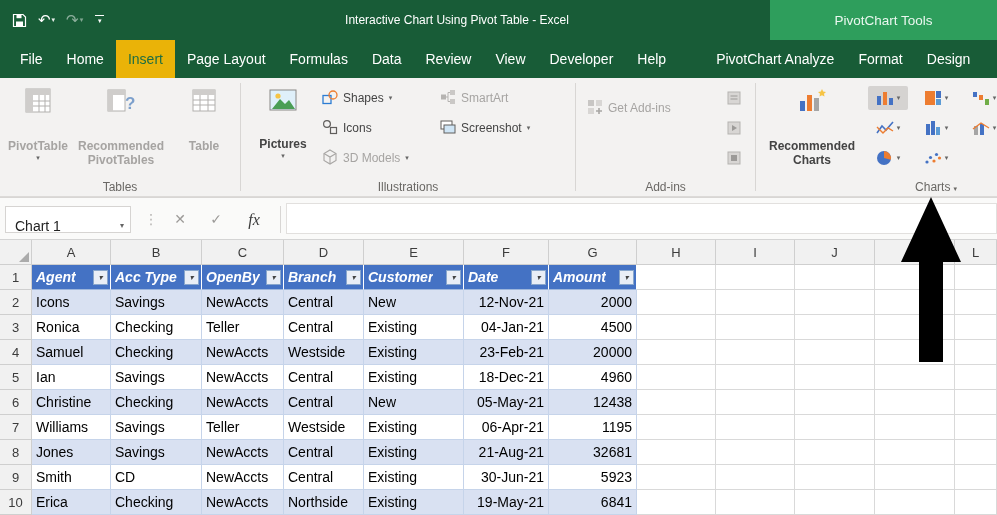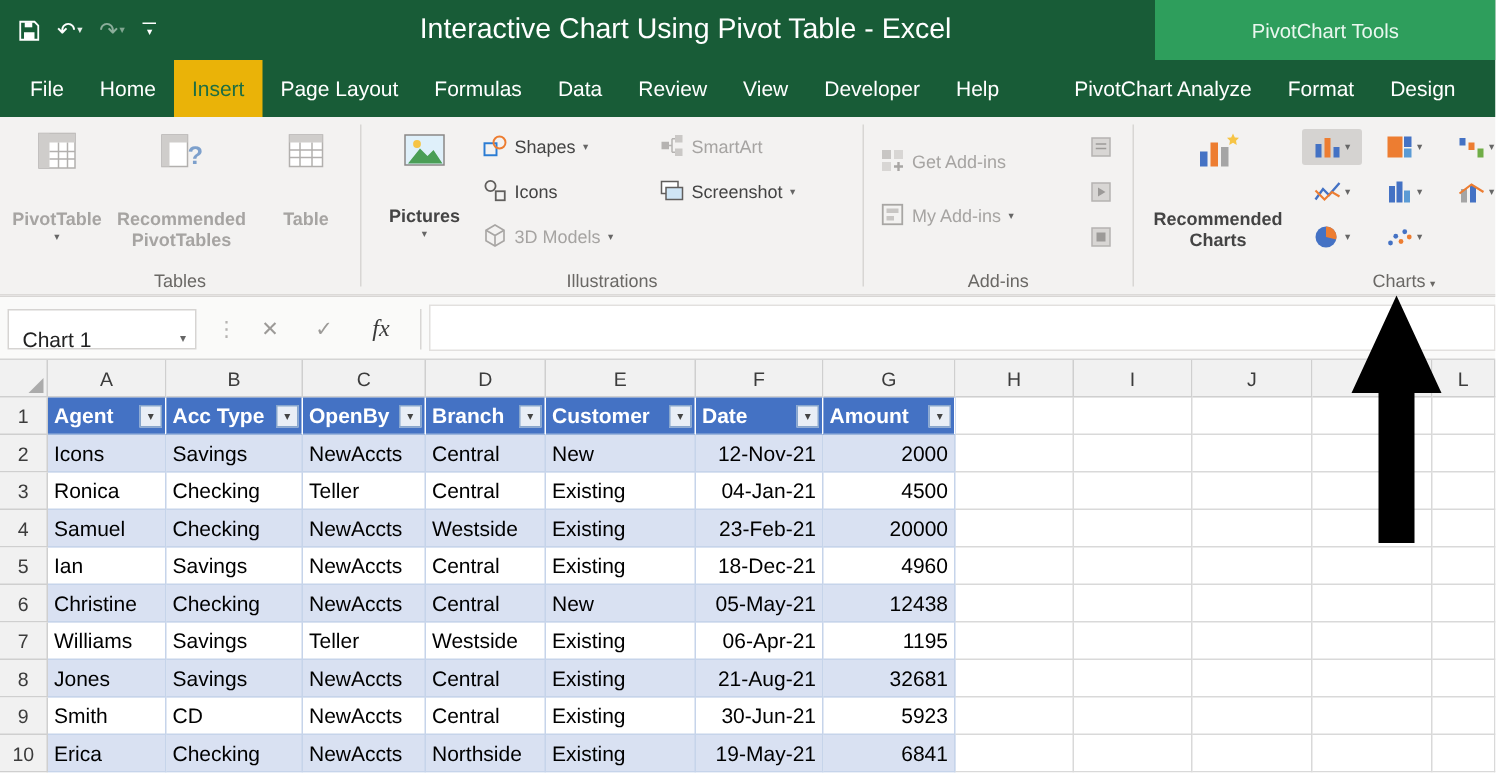--- a/index.html
+++ b/index.html
@@ -9,21 +9,21 @@
   
   .titlebar { position:absolute; left:0; top:0; width:997px; height:40px; background:#185C37; }
   .qat { position:absolute; left:8px; top:0; height:40px; display:flex; align-items:center; gap:3px; color:#fff; }
   .qbtn { display:flex; align-items:center; gap:1px; padding:0 4px; height:26px; font-size:15px; }
   .qbtn svg { display:block; }
   .qcaret { font-size:7px; opacity:.9; }
   .dim { opacity:.5; }
   .qcust { display:flex; flex-direction:column; align-items:center; gap:1px; padding:0 5px; }
   .qline { display:block; width:9px; border-top:1.5px solid #fff; }
   .qcust span { font-size:7px; color:#fff; }
-  .wtitle { position:absolute; left:457px; top:0; transform:translateX(-50%); line-height:40px; color:#fff; font-size:19px; white-space:nowrap; }
+  .wtitle { position:absolute; left:457px; top:0; transform:translateX(-50%); line-height:40px; color:#fff; font-size:12px; white-space:nowrap; }
   .ctxstrip { position:absolute; left:770px; right:0; top:0; height:40px; background:#2E9E5C; display:flex; align-items:center; justify-content:center; color:#eaf7ef; font-size:13.5px; }
 
   
   .menubar { position:absolute; left:0; top:40px; width:997px; height:38px; background:#185C37; }
   .tabs { display:flex; height:100%; padding-left:8px; }
   .mtab { padding:0 12px; line-height:38px; color:#fff; font-size:14px; white-space:nowrap; }
   .mtab.active { background:#eab308; color:#1E6E42; }
   .tabspacer { width:26px; }
 
   
@@ -51,21 +51,21 @@
   .fbtn.fx { color:#3B3B3B; font-family:"Liberation Serif", serif; font-style:italic; font-size:16px; }
   .fdiv { position:absolute; left:280px; top:8px; height:27px; width:1px; background:#D8D6D4; }
   .fformula { position:absolute; left:286px; right:0; top:5px; bottom:5px; background:#fff; border:1px solid #E2E0DE; }
 
   
   .sheet { position:absolute; left:0; top:240px; width:997px; height:275px; display:grid; grid-auto-rows:25px; background:#fff; }
   .cell { border-right:1px solid #D9D9D9; border-bottom:1px solid #D9D9D9; font-size:14px; color:#000; display:flex; align-items:center; padding:0 4px; overflow:hidden; white-space:nowrap; }
   .hcell { background:#F1F1F1; border-color:#CFCFCF; color:#3C3C3C; justify-content:center; font-size:13px; padding:0; }
   .corner { position:relative; }
   .tri { position:absolute; right:2px; bottom:2px; width:0; height:0; border-left:10px solid transparent; border-bottom:10px solid #ABABAB; }
-  .thead { background:#4472C4; color:#fff; font-weight:bold; border-right:1px solid #FFFFFF; border-bottom:1px solid #9DB6DC; justify-content:space-between; padding-right:2px; }
+  .thead { background:#4472C4; color:#fff; font-weight:bold; border-right:1px solid #FFFFFF; border-bottom:1px solid #9DB6DC; justify-content:space-between; padding-right:2px;font-style:italic; }
   .thead .htxt { overflow:hidden; }
   .filt { flex:none; width:15px; height:15px; margin-left:2px; background:#E9EEF6; border:1px solid #88A6CC; color:#444; font-size:8px; display:flex; align-items:center; justify-content:center; font-weight:normal; }
   .tcell { border-color:#C6D4EA; }
   .tband { background:#D9E1F2; }
   .right { justify-content:flex-end; }
 
   
   .arrow { position:absolute; left:880px; top:190px; z-index:50; }
 </style>
 </head>
@@ -217,29 +217,20 @@
   <div class="rgroup" style="left:576px;width:179px">
     <div class="medbtn disabled" style="left:8px;top:18px">
       <span><svg width="16" height="16" viewBox="0 0 16 16">
             <rect x="1" y="1" width="6" height="6" fill="#C8C6C4"></rect>
             <rect x="9" y="1" width="6" height="6" fill="#D8D6D4"></rect>
             <rect x="1" y="9" width="6" height="6" fill="#D8D6D4"></rect>
             <path d="M12 9 V15 M9 12 H15" stroke="#A8A6A4" stroke-width="1.6"></path>
           </svg></span>
       <span class="slbl">Get Add-ins</span>
     </div>
-    <div class="medbtn disabled" style="left:8px;top:54px">
-      <span><svg width="16" height="16" viewBox="0 0 16 16">
-            <rect x="1.5" y="1.5" width="13" height="13" fill="none" stroke="#A8A6A4" stroke-width="1.2"></rect>
-            <rect x="4" y="4" width="8" height="3" fill="#C8C6C4"></rect>
-            <rect x="4" y="9" width="5" height="3" fill="#C8C6C4"></rect>
-          </svg></span>
-      <span class="slbl">My Add-ins</span>
-      <span class="scaret">▾</span>
-    </div>
     <div class="sideicon" style="left:146px;top:8px">
       <svg width="16" height="16" viewBox="0 0 16 16">
           <rect x="2" y="2" width="12" height="12" fill="#D8D6D4" stroke="#B5B3B1"></rect>
           <path d="M4.5 6 H11.5 M4.5 9 H11.5" stroke="#9C9A98"></path>
         </svg>
     </div>
     <div class="sideicon" style="left:146px;top:38px">
       <svg width="16" height="16" viewBox="0 0 16 16">
           <rect x="2" y="2" width="12" height="12" fill="#D8D6D4" stroke="#B5B3B1"></rect>
           <path d="M6 5 L11 8 L6 11 Z" fill="#9C9A98"></path>

